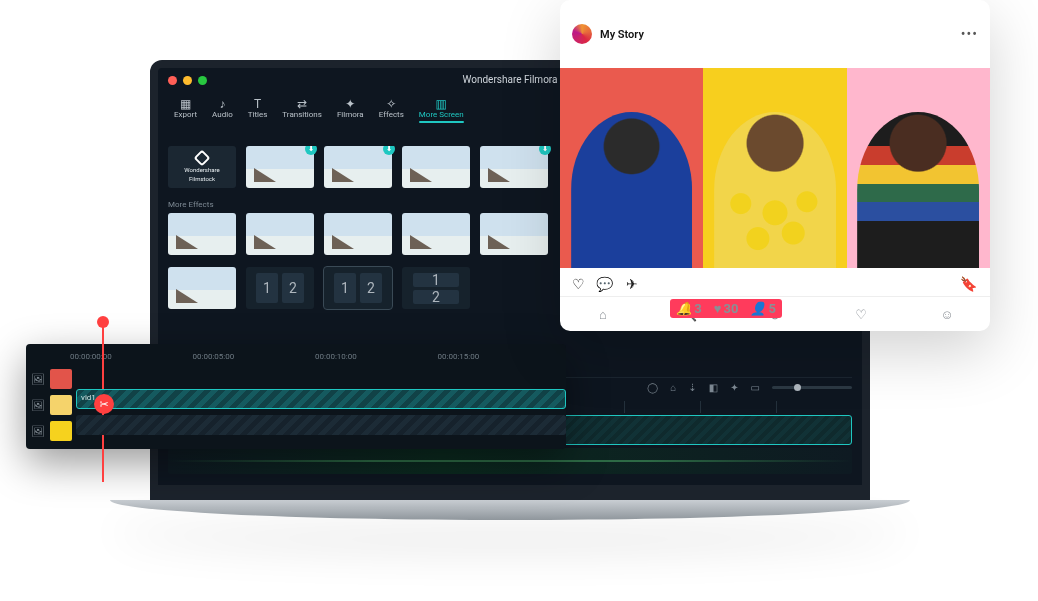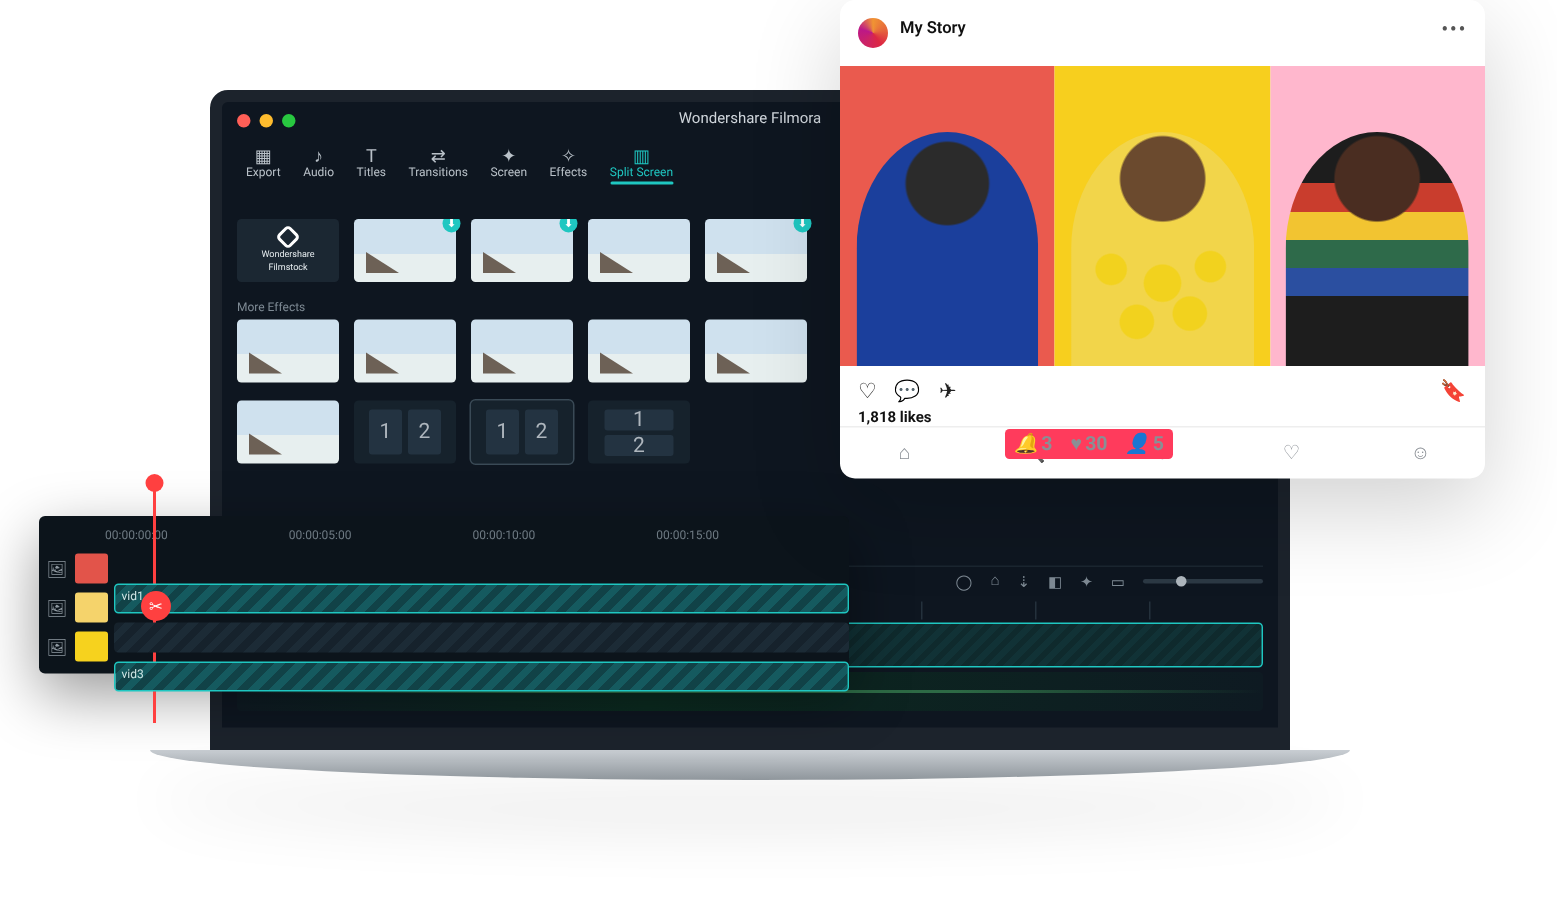--- a/index.html
+++ b/index.html
@@ -1,19 +1,19 @@
 <!DOCTYPE html>
 <html><head>
 <meta charset="utf-8">
 <style>
   *{box-sizing:border-box;margin:0;padding:0;font-family:-apple-system,BlinkMacSystemFont,"Segoe UI",Roboto,Helvetica,Arial,sans-serif;}
   body{background:#ffffff;overflow:hidden;width:1038px;height:601px;position:relative;}
 
   
-  .laptop{position:absolute;left:140px;top:60px;width:720px;}
+  .laptop{position:absolute;left:150px;top:60px;width:720px;}
   .screen{background:#0e1620;border-radius:12px 12px 0 0;border:8px solid #1c232c;border-bottom-width:15px;height:440px;position:relative;overflow:hidden;}
   .base{height:20px;background:linear-gradient(#c9ced3,#8f969c);border-radius:0 0 50% 50%/0 0 100% 100%;margin:0 -40px;box-shadow:0 30px 40px rgba(0,0,0,.12);}
   .notch{position:absolute;top:-8px;left:50%;transform:translateX(-50%);width:80px;height:8px;background:#1c232c;border-radius:0 0 10px 10px;}
 
   
   .traffic{position:absolute;top:8px;left:10px;display:flex;gap:6px;}
   .traffic span{width:9px;height:9px;border-radius:50%;display:block;}
   .tl-red{background:#ff5f57;}
   .tl-yel{background:#febc2e;}
   .tl-grn{background:#28c840;}
@@ -86,21 +86,21 @@
   .ft-c-teal{background:repeating-linear-gradient(135deg,#114247 0 5px,#155a5f 5px 10px);border:1px solid #1fc7c1;}
   .ft-c-dark{background:repeating-linear-gradient(135deg,#16222c 0 5px,#1c2b36 5px 10px);}
   .ft-label{position:absolute;left:4px;top:3px;font-size:8px;color:#cfe6e5;}
 
   .playhead{position:absolute;top:-22px;left:76px;width:2px;height:160px;background:#ff4040;}
   .playhead::before{content:"";position:absolute;top:-6px;left:-5px;width:12px;height:12px;border-radius:50%;background:#ff4040;}
   .scissors{position:absolute;left:68px;top:50px;width:20px;height:20px;border-radius:50%;background:#ff4040;color:#fff;font-size:11px;display:flex;align-items:center;justify-content:center;z-index:3;}
 
   
   .post{position:absolute;right:48px;top:0;width:430px;background:#fff;border-radius:10px;box-shadow:0 20px 60px rgba(0,0,0,.18);overflow:hidden;}
-  .p-head{display:flex;align-items:flex-start;padding:12px 12px;gap:8px;}
+  .p-head{display:flex;align-items:center;padding:24px 12px;gap:8px;}
   .avatar{width:20px;height:20px;border-radius:50%;background:conic-gradient(#f09433,#e6683c,#dc2743,#cc2366,#bc1888,#f09433);}
   .p-user{font-size:11px;font-weight:600;color:#111;}
   .p-dots{margin-left:auto;font-size:14px;color:#555;letter-spacing:1px;cursor:pointer;}
 
   .p-img{display:flex;height:200px;}
   .p-img>div{flex:1;position:relative;overflow:hidden;}
   .p1{background:#ea5a4e;}
   .p2{background:#f7cf1e;}
   .p3{background:#ffb7cd;}
   
@@ -148,29 +148,29 @@
       <div class="tab">
           <span class="ic">T</span>
           <span>Titles</span>
         </div>
       <div class="tab">
           <span class="ic">⇄</span>
           <span>Transitions</span>
         </div>
       <div class="tab">
           <span class="ic">✦</span>
-          <span>Screen</span>
+          <span>Filmora</span>
         </div>
       <div class="tab">
           <span class="ic">✧</span>
           <span>Effects</span>
         </div>
       <div class="tab active">
           <span class="ic">▥</span>
-          <span>Split Screen</span>
+          <span>More Screen</span>
         </div>
     </div>
 
     <div class="export-btn">Export</div>
 
     <div class="search">
       <span class="sicon">⌕</span>
       <span>Search</span>
     </div>
 
@@ -279,23 +279,20 @@
       </div>
   </div>
   <div class="ft-row">
     <div class="ft-ic">🖼</div>
     <div class="ft-thumb ft-t2"></div>
     <div class="ft-clip ft-c-dark"></div>
   </div>
   <div class="ft-row">
     <div class="ft-ic">🖼</div>
     <div class="ft-thumb ft-t3"></div>
-    <div class="ft-clip ft-c-teal">
-        <span class="ft-label">vid3</span>
-      </div>
   </div>
 </div>
 
 <div class="post">
   <div class="p-head">
     <div class="avatar"></div>
     <div class="p-user">My Story</div>
     <div class="p-dots">•••</div>
   </div>
   <div class="p-img">
@@ -309,21 +306,20 @@
     <div class="p3">
         <div class="sil"></div>
       </div>
   </div>
   <div class="p-actions">
     <span>♡</span>
     <span>💬</span>
     <span>✈</span>
     <span class="bm">🔖</span>
   </div>
-  <div class="p-likes">1,818 likes</div>
   <div class="p-tabs" style="position:relative;">
     <div>⌂</div>
     <div>🔍</div>
     <div>⊕</div>
     <div>♡</div>
     <div>☺</div>
     <div class="pill">
       <span>
           <i>🔔</i>
           <b>3</b>

